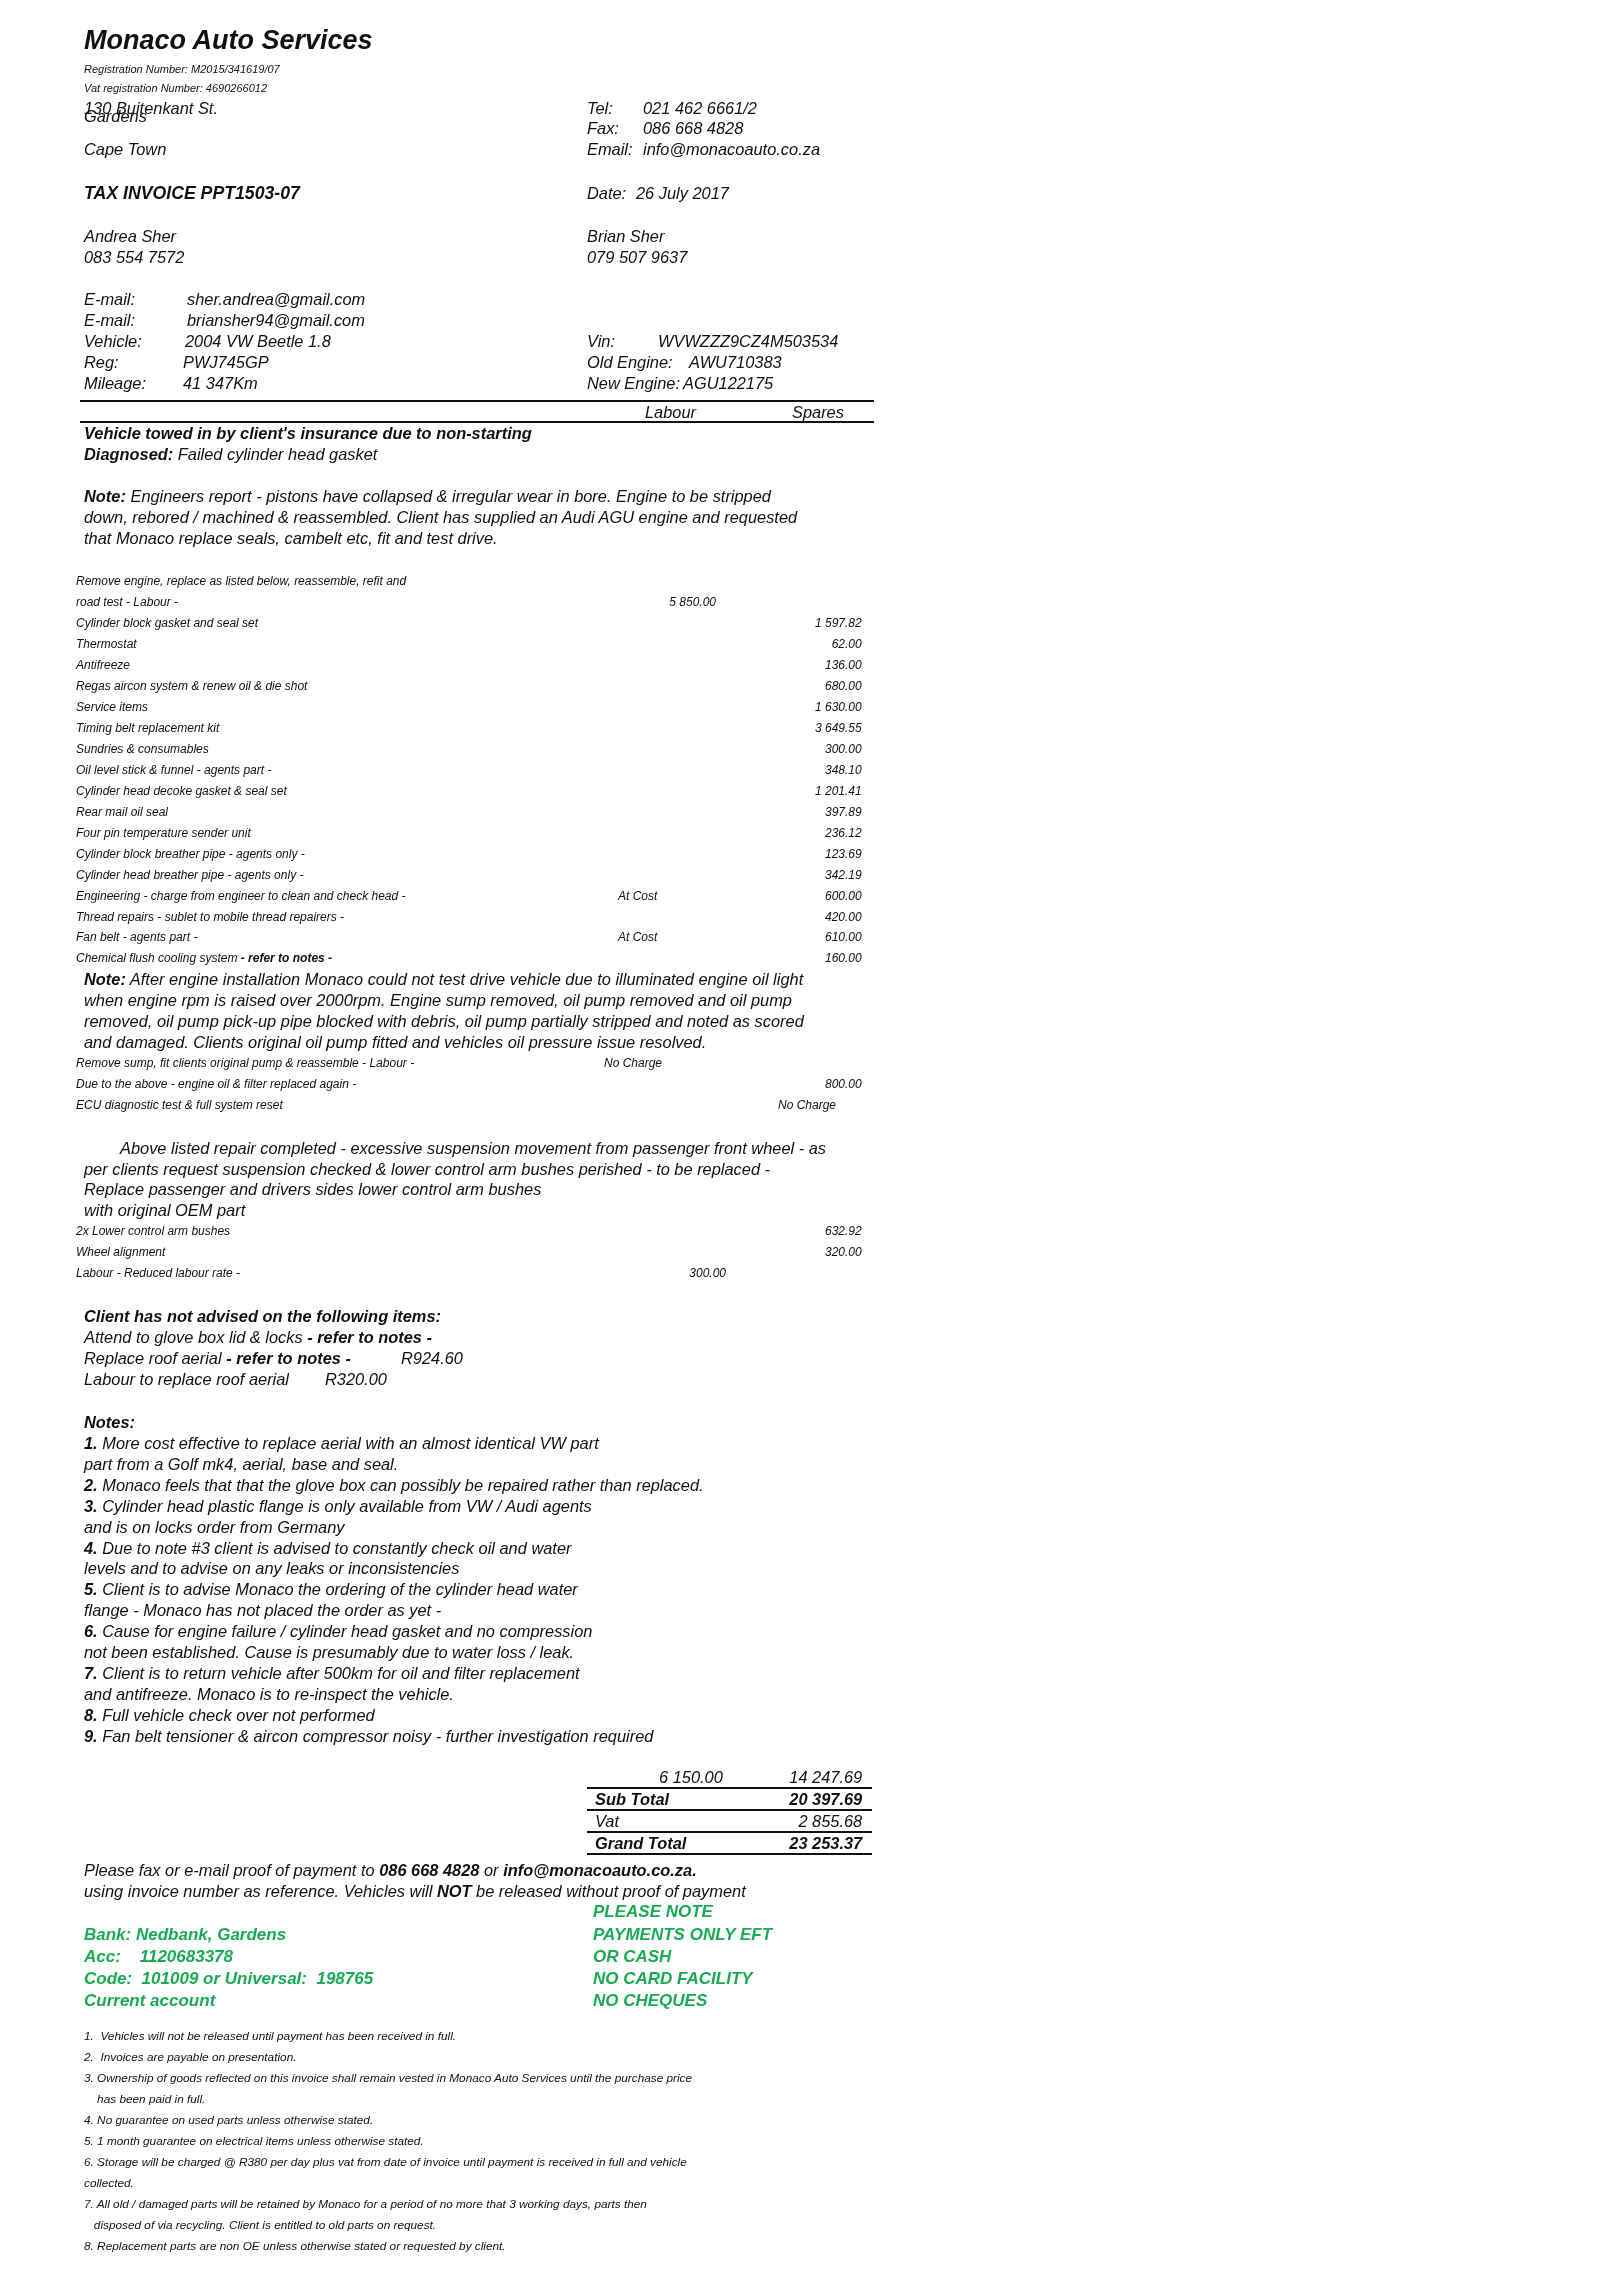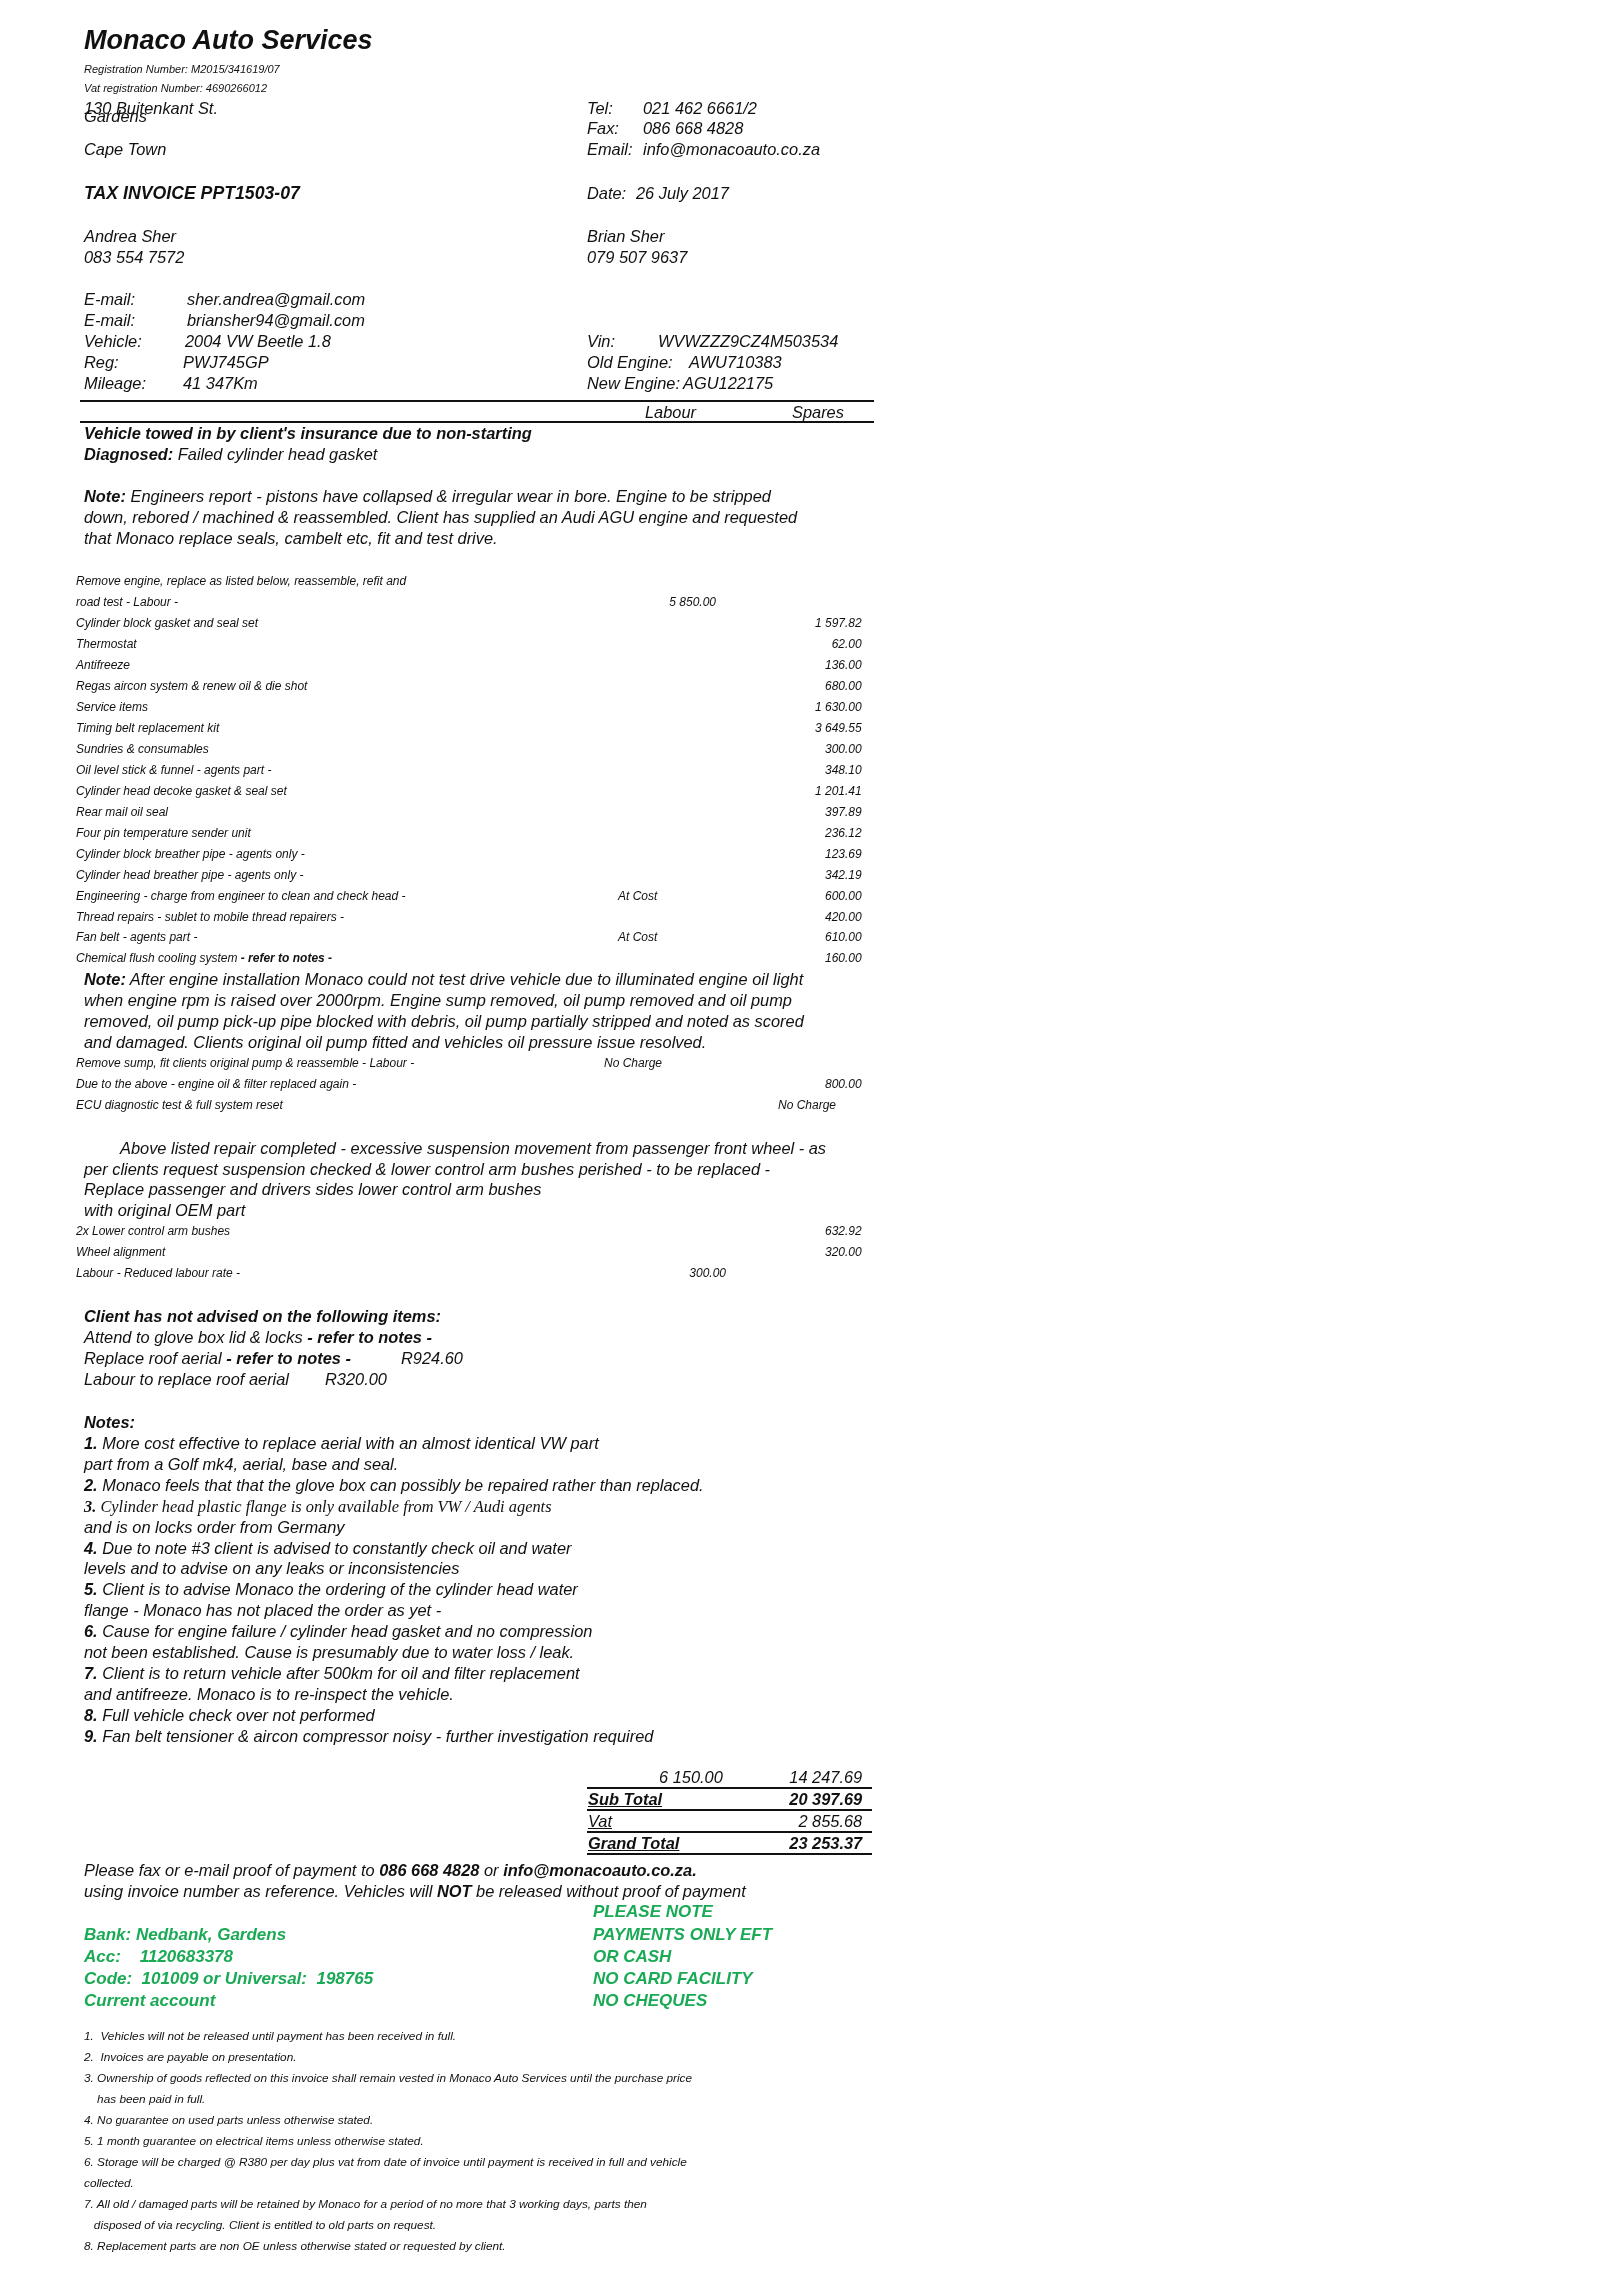--- a/index.html
+++ b/index.html
@@ -14,21 +14,21 @@
   .title { font-size: 27px; font-weight: bold; }
   .green { color: #1aaa55; font-weight: bold; font-size: 17px; line-height: 22px; }
   .hr { position: absolute; height: 2px; background: #111; }
   .row { position: absolute; left: 76px; width: 789px; height: 21px; font-size: 12px; line-height: 21px; font-style: italic; }
   .row .desc { position: absolute; left: 0; white-space: nowrap; }
   .row .lab { position: absolute; right: 149px; text-align: right; white-space: nowrap; }
   .row .mid { position: absolute; left: 541px; white-space: nowrap; }
   .row .spr { position: absolute; right: 3.3px; text-align: right; white-space: nowrap; }
   .totals { position: absolute; left: 587px; width: 285px; }
   .trow { position: relative; height: 20px; font-size: 16.4px; line-height: 20px; border-bottom: 2px solid #111; }
-  .trow .l { position: absolute; left: 1px; text-decoration: underline; }
+  .trow .l { position: absolute; left: 8px; }
   .trow .r { position: absolute; right: 9.8px; }
   .trow .c { position: absolute; left: 72px; }
 </style>
 </head>
 <body>
 
 <div class="page">
 
   <div class="abs title" style="left:84px;top:25px;">Monaco Auto Services</div>
   <div class="abs small" style="left:84px;top:60px;">Registration Number: M2015/341619/07</div>
@@ -215,21 +215,21 @@
     <span>Replace roof aerial</span><span class="b" style="white-space:pre;"> - refer to notes -</span>
   </div>
   <div class="abs t" style="left:401px;top:1348px;">R924.60</div>
   <div class="abs t" style="left:84px;top:1369px;">Labour to replace roof aerial</div>
   <div class="abs t" style="left:325px;top:1369px;">R320.00</div>
 
   <div class="abs t b" style="left:84px;top:1412px;">Notes:</div>
   <div class="abs t" style="left:84px;top:1433px;"><span class="b">1.</span> <span>More cost effective to replace aerial with an almost identical VW part</span></div>
   <div class="abs t" style="left:84px;top:1454px;">part from a Golf mk4, aerial, base and seal.</div>
   <div class="abs t" style="left:84px;top:1475px;"><span class="b">2.</span> <span>Monaco feels that that the glove box can possibly be repaired rather than replaced.</span></div>
-  <div class="abs t" style="left:84px;top:1496px;font-family:Liberation Serif, serif;"><span class="b">3.</span> <span>Cylinder head plastic flange is only available from VW / Audi agents</span></div>
+  <div class="abs t" style="left:84px;top:1496px;"><span class="b">3.</span> <span>Cylinder head plastic flange is only available from VW / Audi agents</span></div>
   <div class="abs t" style="left:84px;top:1517px;">and is on locks order from Germany</div>
   <div class="abs t" style="left:84px;top:1538px;"><span class="b">4.</span> <span>Due to note #3 client is advised to constantly check oil and water</span></div>
   <div class="abs t" style="left:84px;top:1558px;">levels and to advise on any leaks or inconsistencies</div>
   <div class="abs t" style="left:84px;top:1579px;"><span class="b">5.</span> <span>Client is to advise Monaco the ordering of the cylinder head water</span></div>
   <div class="abs t" style="left:84px;top:1600px;">flange - Monaco has not placed the order as yet -</div>
   <div class="abs t" style="left:84px;top:1621px;"><span class="b">6.</span> <span>Cause for engine failure / cylinder head gasket and no compression</span></div>
   <div class="abs t" style="left:84px;top:1642px;">not been established. Cause is presumably due to water loss / leak.</div>
   <div class="abs t" style="left:84px;top:1663px;"><span class="b">7.</span> <span>Client is to return vehicle after 500km for oil and filter replacement</span></div>
   <div class="abs t" style="left:84px;top:1684px;">and antifreeze. Monaco is to re-inspect the vehicle.</div>
   <div class="abs t" style="left:84px;top:1705px;"><span class="b">8.</span> <span>Full vehicle check over not performed</span></div>

